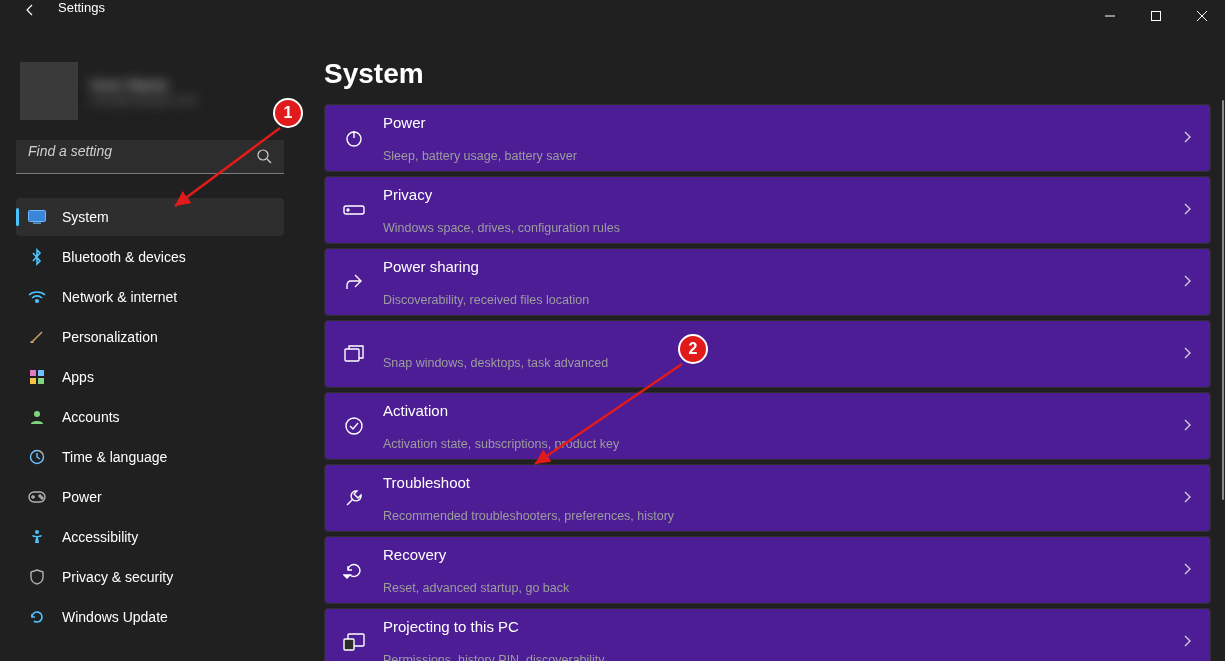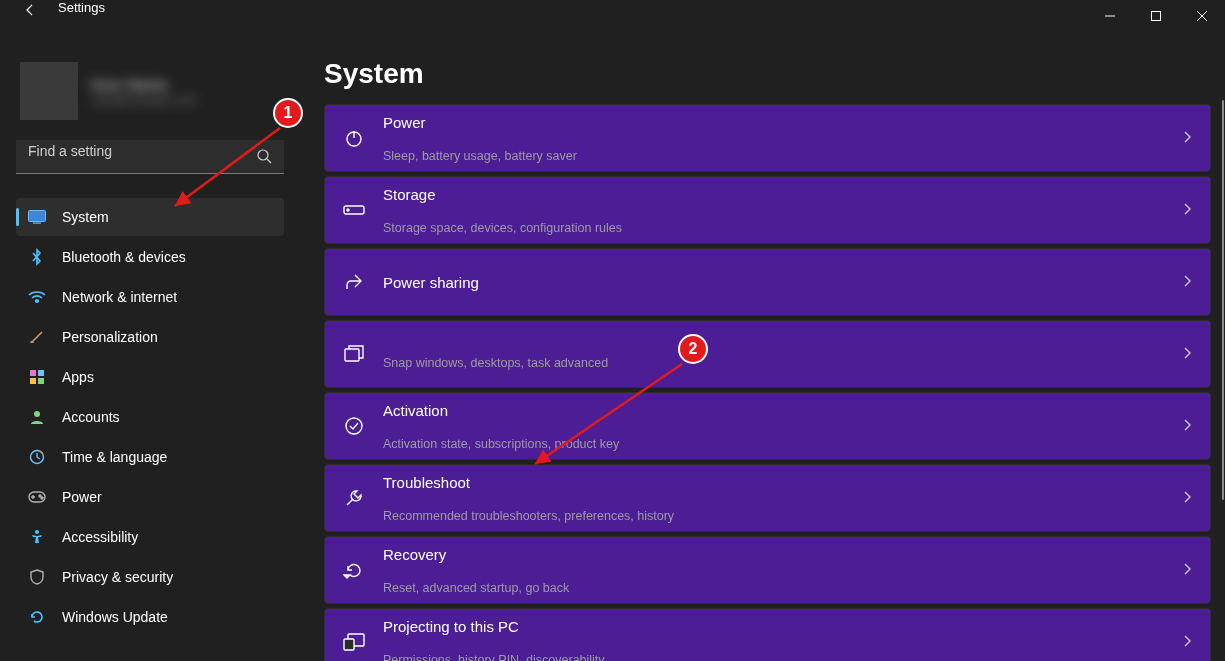--- a/index.html
+++ b/index.html
@@ -75,20 +75,21 @@
   .search-input {
     width: 100%;
     height: 34px;
     background: #2d2d2d;
     border: none;
     border-bottom: 1px solid #7a7a7a;
     color: #cfcfcf;
     padding: 0 40px 12px 12px;
     font-size: 14px;
     outline: none;
+    font-style: italic;
   }
   .search-input::placeholder { color: #cfcfcf; }
   .search-wrap .sicon {
     position: absolute;
     right: 12px; top: 8px;
     color: #cfcfcf;
   }
 
   .nav-list { list-style: none; }
   .nav-item {
@@ -361,37 +362,38 @@
       </div>
 
       <div class="card">
         <span class="cicon">
             <svg width="22" height="14" viewBox="0 0 22 14" fill="none" stroke="#fff" stroke-width="1.4">
               <rect x="1" y="3" width="20" height="8" rx="2"></rect>
               <circle cx="5" cy="7" r="1" fill="#fff"></circle>
             </svg>
           </span>
         <div class="ctext">
-          <div class="ctitle">Storage</div>
-          <div class="cdesc">Storage space, devices, configuration rules</div>
+          <div class="ctitle">Privacy</div>
+          <div class="cdesc">Windows space, drives, configuration rules</div>
         </div>
         <span class="chevron"><svg width="10" height="14" viewBox="0 0 10 14" fill="none" stroke="currentColor" stroke-width="1.4">
               <path d="M3 2 L8 7 L3 12"></path>
             </svg></span>
       </div>
 
       <div class="card">
         <span class="cicon">
             <svg width="20" height="20" viewBox="0 0 20 20" fill="none" stroke="#fff" stroke-width="1.4">
               <path d="M11 3 L17 9 L11 15"></path>
               <path d="M17 9 H7 C4 9 3 11 3 14 V17"></path>
             </svg>
           </span>
         <div class="ctext">
           <div class="ctitle">Power sharing</div>
+          <div class="cdesc">Discoverability, received files location</div>
         </div>
         <span class="chevron"><svg width="10" height="14" viewBox="0 0 10 14" fill="none" stroke="currentColor" stroke-width="1.4">
               <path d="M3 2 L8 7 L3 12"></path>
             </svg></span>
       </div>
 
       <div class="card">
         <span class="cicon">
             <svg width="20" height="18" viewBox="0 0 20 18" fill="none" stroke="#fff" stroke-width="1.4">
               <rect x="1" y="4" width="14" height="12" rx="1"></rect>

